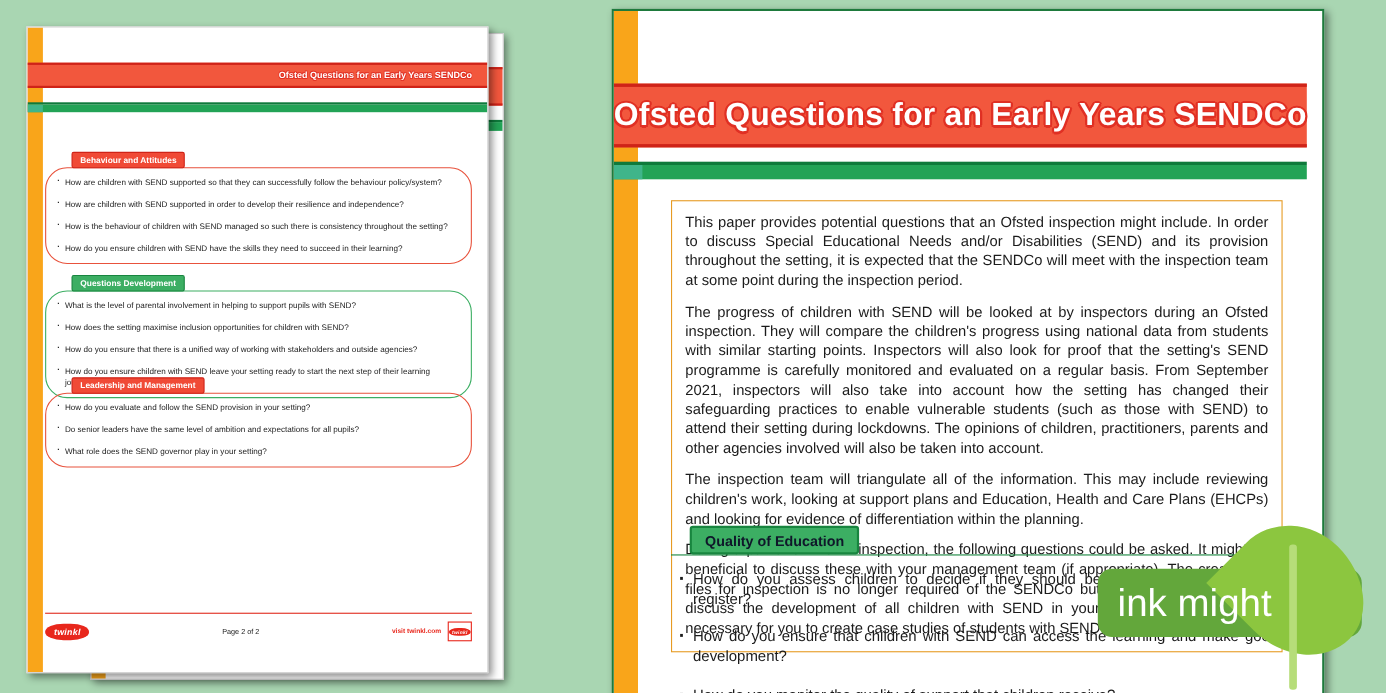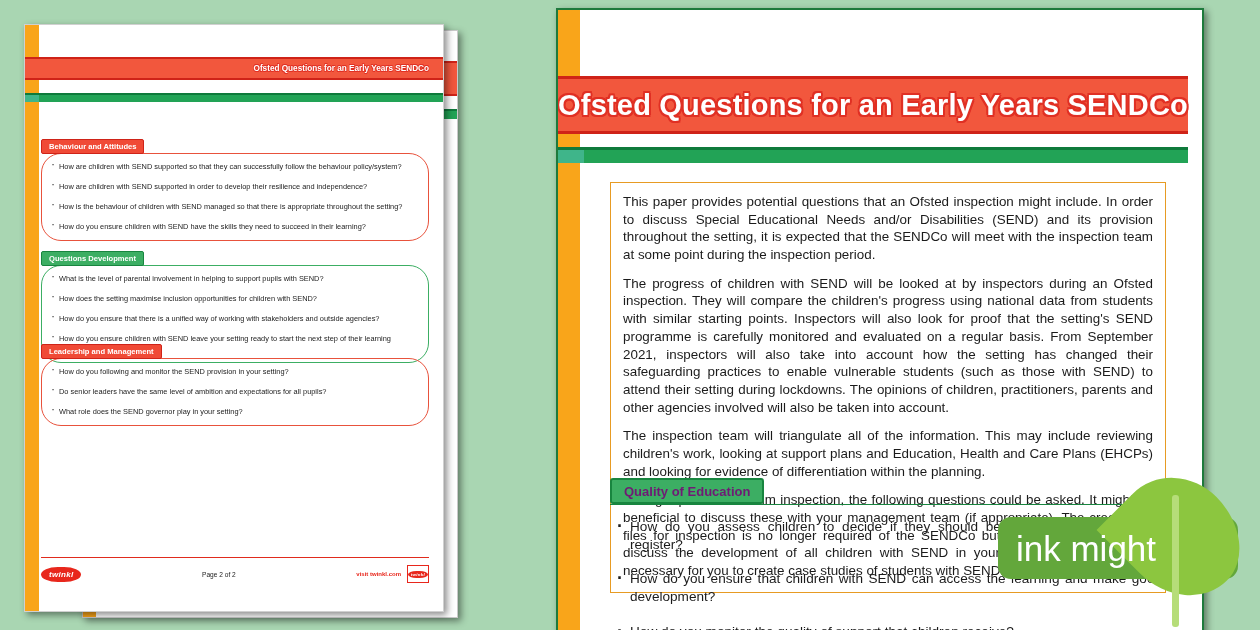--- a/index.html
+++ b/index.html
@@ -47,22 +47,23 @@
     border:1px solid #e79b23; padding:10px 12px 12px 12px;
   }
   .rp-intro p {
     font-size:13.4px; line-height:1.32; color:#1b1b1b;
     text-align:justify; margin-bottom:11px;
   }
   .rp-intro p:last-child { margin-bottom:0; }
 
   .section-tab {
     position:absolute; height:26px; display:flex; align-items:center;
-    padding:0 12px; color:#701a75; font-size:13px; font-weight:bold;
+    padding:0 12px; color:#0f172a; font-size:13px; font-weight:bold;
     border-radius:3px;
+    margin-left:17px;
   }
   .tab-green { background:#3cae63; border:2px solid #18853f; }
   .section-underline { position:absolute; height:1px; }
 
   .q-list { position:absolute; }
   .q-list li {
     list-style:none; font-size:13.6px; line-height:1.3; color:#1b1b1b;
     margin-bottom:17px; padding-left:16px; position:relative; text-align:justify;
   }
   .q-list li::before { content:"·"; position:absolute; left:3px; top:-3px; font-size:18px; font-weight:bold; }
@@ -107,21 +108,21 @@
   }
   .lp-title-text { font-size:8.2px; font-weight:bold; color:#fff;
     text-shadow:-.6px -.6px 0 #e03024,.6px -.6px 0 #e03024,-.6px .6px 0 #e03024,.6px .6px 0 #e03024; }
   .lp-green-rule { position:absolute; left:0; right:0; top:70px; height:7px; background:#22a356; }
   .lp-green-rule::before { content:""; position:absolute; left:0; right:0; top:-2px; height:2px; background:#0e7a3b; }
   .lp-green-rule::after { content:""; position:absolute; left:0; width:14px; top:0; bottom:0; background:#3fb58a; }
 
   .lp-sec { position:absolute; left:16px; right:14px; }
   .lp-tab {
     display:inline-flex; align-items:center; height:15px; padding:0 7px;
-    color:#fff; font-size:7.6px; font-weight:bold; border-radius:2px; position:relative; z-index:2;
+    color:#fff; font-size:7.6px; font-weight:bold; border-radius:2px; position:relative; z-index:2;margin-left:24px;
   }
   .lp-tab.red { background:#f04a36; border:1.5px solid #cf2318; }
   .lp-tab.green { background:#3cae63; border:1.5px solid #18853f; }
   .lp-box { margin-top:-1px; padding:8px 8px 6px 8px;border-radius:20px; }
   .lp-box.red { border:1px solid #e8523c; }
   .lp-box.green { border:1px solid #3cae63; }
   .lp-box li {
     list-style:none; font-size:7.4px; line-height:1.35; color:#1b1b1b;
     margin-bottom:10px; padding-left:9px; position:relative;
   }
@@ -204,39 +205,39 @@
   <div class="lp-title-band">
     <span class="lp-title-text">Ofsted Questions for an Early Years SENDCo</span>
   </div>
   <div class="lp-green-rule"></div>
 
   <div class="lp-sec" style="top:110px">
     <span class="lp-tab red">Behaviour and Attitudes</span>
     <ul class="lp-box red">
       <li>How are children with SEND supported so that they can successfully follow the behaviour policy/system?</li>
       <li>How are children with SEND supported in order to develop their resilience and independence?</li>
-      <li>How is the behaviour of children with SEND managed so that there is appropriate throughout the setting?</li>
+      <li>How is the behaviour of children with SEND managed so such there is consistency throughout the setting?</li>
       <li>How do you ensure children with SEND have the skills they need to succeed in their learning?</li>
     </ul>
   </div>
 
   <div class="lp-sec" style="top:222px">
     <span class="lp-tab green">Questions Development</span>
     <ul class="lp-box green">
       <li>What is the level of parental involvement in helping to support pupils with SEND?</li>
       <li>How does the setting maximise inclusion opportunities for children with SEND?</li>
       <li>How do you ensure that there is a unified way of working with stakeholders and outside agencies?</li>
       <li>How do you ensure children with SEND leave your setting ready to start the next step of their learning journey?</li>
     </ul>
   </div>
 
   <div class="lp-sec" style="top:315px">
     <span class="lp-tab red">Leadership and Management</span>
     <ul class="lp-box red">
-      <li>How do you following and monitor the SEND provision in your setting?</li>
+      <li>How do you evaluate and follow the SEND provision in your setting?</li>
       <li>Do senior leaders have the same level of ambition and expectations for all pupils?</li>
       <li>What role does the SEND governor play in your setting?</li>
     </ul>
   </div>
 
   <div class="lp-footer">
     <div class="footer-row">
       <span class="twinkl-logo">twinkl</span>
       <span class="page-num">Page 2 of 2</span>
       <span style="display:flex;align-items:center;gap:6px;">

